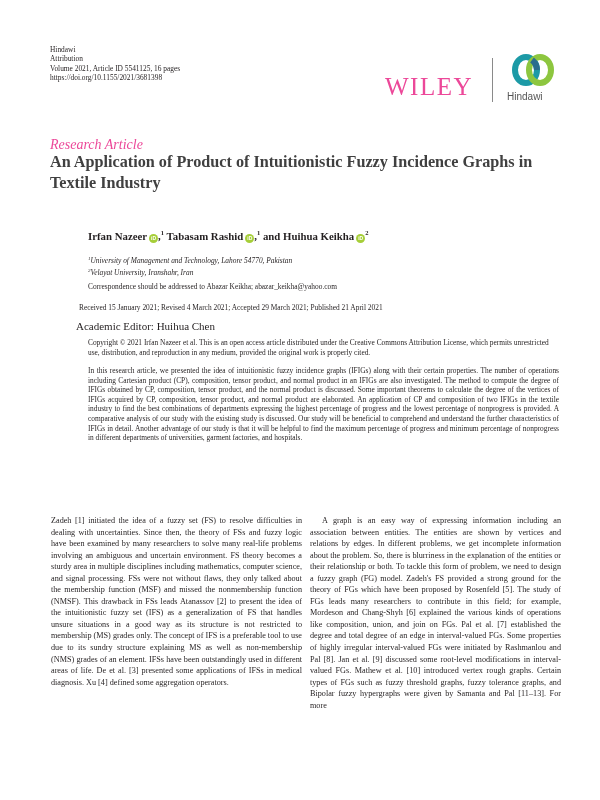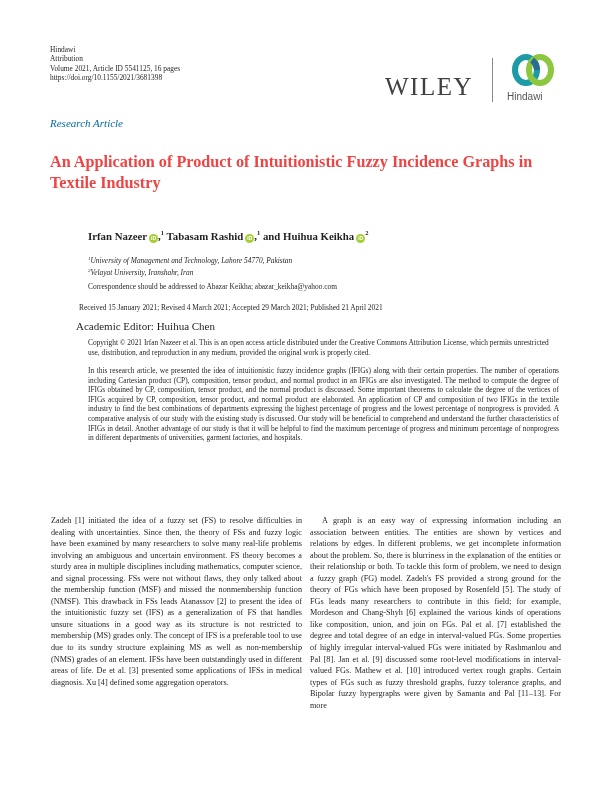--- a/index.html
+++ b/index.html
@@ -1,25 +1,25 @@
 <!DOCTYPE html>
 <html><head>
   <meta charset="utf-8">
   <style>
     html, body { margin: 0; padding: 0; background: #ffffff; }
     body { width: 600px; height: 800px; overflow: hidden; position: relative; color: #231f20; font-family: "Liberation Serif", "DejaVu Serif", serif; }
     .journal-meta { position: absolute; left: 50px; top: 45px; font-size: 7.4px; line-height: 9.4px; color: #231f20; }
     .journal-meta div { white-space: nowrap; }
     .logos { position: absolute; left: 385px; top: 48px; width: 180px; height: 58px; }
-    .wiley { position: absolute; left: 0; top: 25px; font-family: "Liberation Serif", serif; font-size: 25px; letter-spacing: 1.5px; color: #404040; font-weight: normal; }
+    .wiley { position: absolute; left: 0; top: 25px; font-family: "Liberation Serif", serif; font-size: 25px; letter-spacing: 1.5px; color: #ec4899; font-weight: normal; }
     .logo-divider { position: absolute; left: 107px; top: 10px; width: 1px; height: 44px; background: #8a8a8a; }
     .hindawi-mark { position: absolute; left: 125px; top: 4px; width: 46px; height: 36px; }
     .hindawi-text { position: absolute; left: 122px; top: 43px; font-family: "Liberation Sans", sans-serif; font-size: 10px; color: #555; }
-    .article-type { position: absolute; left: 50px; top: 117px; font-style: italic; font-size: 11px; color: #0369a1; }
-    .article-title { position: absolute; left: 50px; top: 152px; width: 520px; font-weight: bold; font-size: 16.2px; line-height: 21px; color: #ef4444; margin: 0; }
+    .article-type { position: absolute; left: 50px; top: 137px; font-style: italic; font-size: 14px; color: #ec4899; }
+    .article-title { position: absolute; left: 50px; top: 152px; width: 520px; font-weight: bold; font-size: 16.2px; line-height: 21px; color: #404040; margin: 0; }
     .authors { position: absolute; left: 88px; top: 229px; font-weight: bold; font-size: 10.8px; white-space: nowrap; }
     .authors sup { font-size: 6.5px; font-weight: bold; }
     .orcid { display: inline-block; width: 9px; height: 9px; border-radius: 50%; background: #a6ce39; color: #fff; font-family: "Liberation Sans", sans-serif; font-size: 5px; line-height: 9px; text-align: center; vertical-align: 0px; margin-left: 2px; font-weight: bold; }
     .affil { position: absolute; left: 88px; top: 254px; font-style: italic; font-size: 7.4px; line-height: 9.6px; }
     .affil sup { font-size: 5px; }
     .correspondence { position: absolute; left: 88px; top: 282px; font-size: 7.4px; }
     .dates { position: absolute; left: 79px; top: 303px; font-size: 7.4px; }
     .editor { position: absolute; left: 76px; top: 320px; font-size: 11px; }
     .copyright { position: absolute; left: 88px; top: 338px; width: 470px; font-size: 7.4px; line-height: 9.6px; }
     .abstract { position: absolute; left: 88px; top: 366px; width: 471px; font-size: 7.4px; line-height: 9.6px; text-align: justify; }

